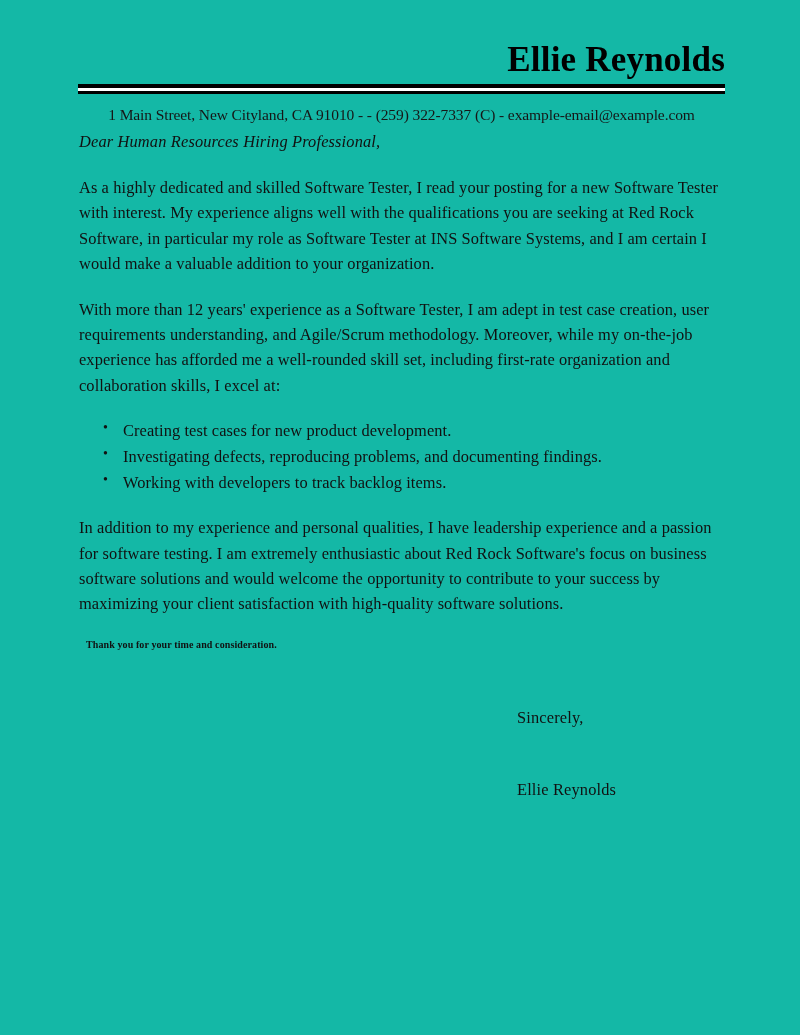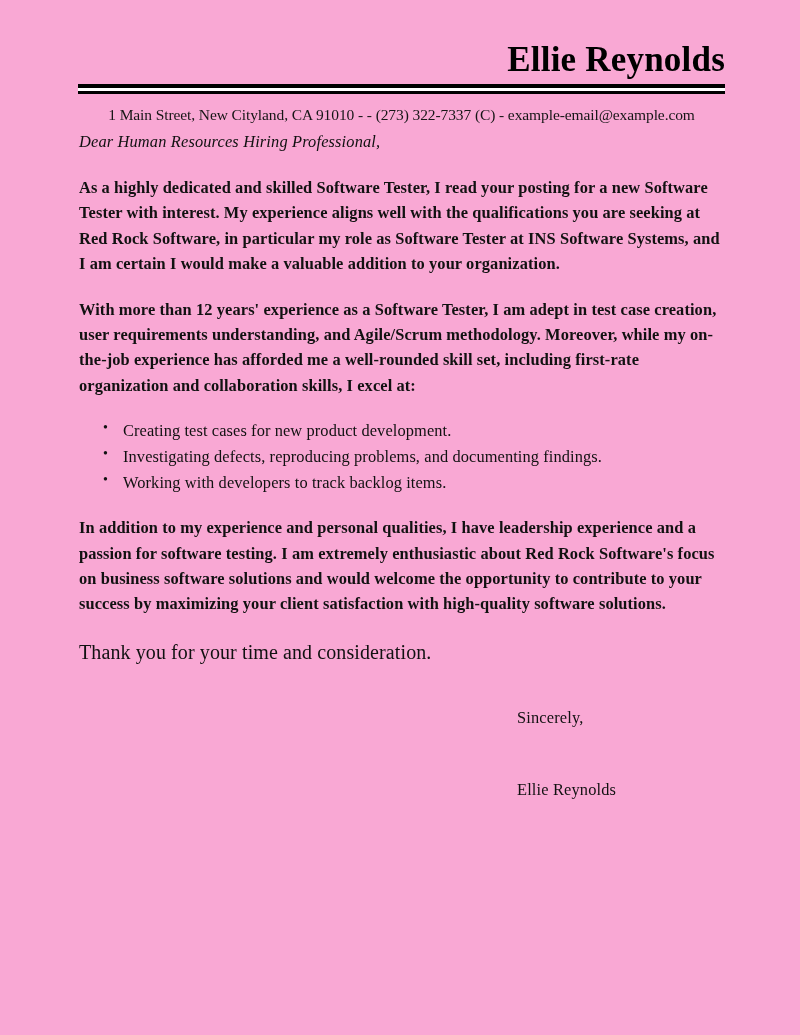--- a/index.html
+++ b/index.html
@@ -5,21 +5,21 @@
   html, body {
     margin: 0;
     padding: 0;
     background: #ffffff;
   }
 
   .page {
     position: relative;
     width: 800px;
     height: 1035px;
-    background: #f9a8d4;
+    background: #14b8a6;
     overflow: hidden;
     font-family: "Liberation Serif", "DejaVu Serif", serif;
     color: #111111;
     box-sizing: border-box;
   }
 
   
   .letterhead {
     position: absolute;
     left: 78px;
@@ -86,21 +86,20 @@
     letter-spacing: 0.15px;
     font-style: italic;
   }
 
   .para {
     margin: 0 0 20px 0;
     font-size: 16.4px;
     line-height: 1.55;
     letter-spacing: 0.1px;
     text-align: left;
-    font-weight: bold;
   }
 
   .bullet-list {
     margin: 17px 0 20px 0;
     padding: 0 0 0 44px;
     list-style: none;
   }
 
   .bullet-item {
     position: relative;
@@ -114,24 +113,25 @@
     content: "\2022";
     position: absolute;
     left: -20px;
     top: -1px;
     font-size: 14px;
     color: #111111;
     line-height: inherit;
   }
 
   .para-thanks {
-    margin: 0;
-    font-size: 20px;
+    margin: 7px;
+    font-size: 10px;
     line-height: 1.55;
     letter-spacing: 0.1px;
+    font-weight: bold;
   }
 
   
   .signature-block {
     position: absolute;
     left: 517px;
     top: 706px;
     width: 250px;
   }
 
@@ -157,21 +157,21 @@
 
   <div class="letterhead">
     <h1 class="name-heading">Ellie Reynolds</h1>
 
     <div class="rule-group">
       <div class="rule-thick"></div>
       <div class="rule-gap"></div>
       <div class="rule-thin"></div>
     </div>
 
-    <p class="contact-line">1 Main Street, New Cityland, CA 91010 - - (273) 322-7337 (C) - example-email@example.com</p>
+    <p class="contact-line">1 Main Street, New Cityland, CA 91010 - - (259) 322-7337 (C) - example-email@example.com</p>
   </div>
 
   <div class="letter-body">
 
     <p class="salutation">Dear Human Resources Hiring Professional,</p>
 
     <p class="para">As a highly dedicated and skilled Software Tester, I read your posting for a new Software Tester with interest. My experience aligns well with the qualifications you are seeking at Red Rock Software, in particular my role as Software Tester at INS Software Systems, and I am certain I would make a valuable addition to your organization.</p>
 
     <p class="para">With more than 12 years' experience as a Software Tester, I am adept in test case creation, user requirements understanding, and Agile/Scrum methodology. Moreover, while my on-the-job experience has afforded me a well-rounded skill set, including first-rate organization and collaboration skills, I excel at:</p>
 

